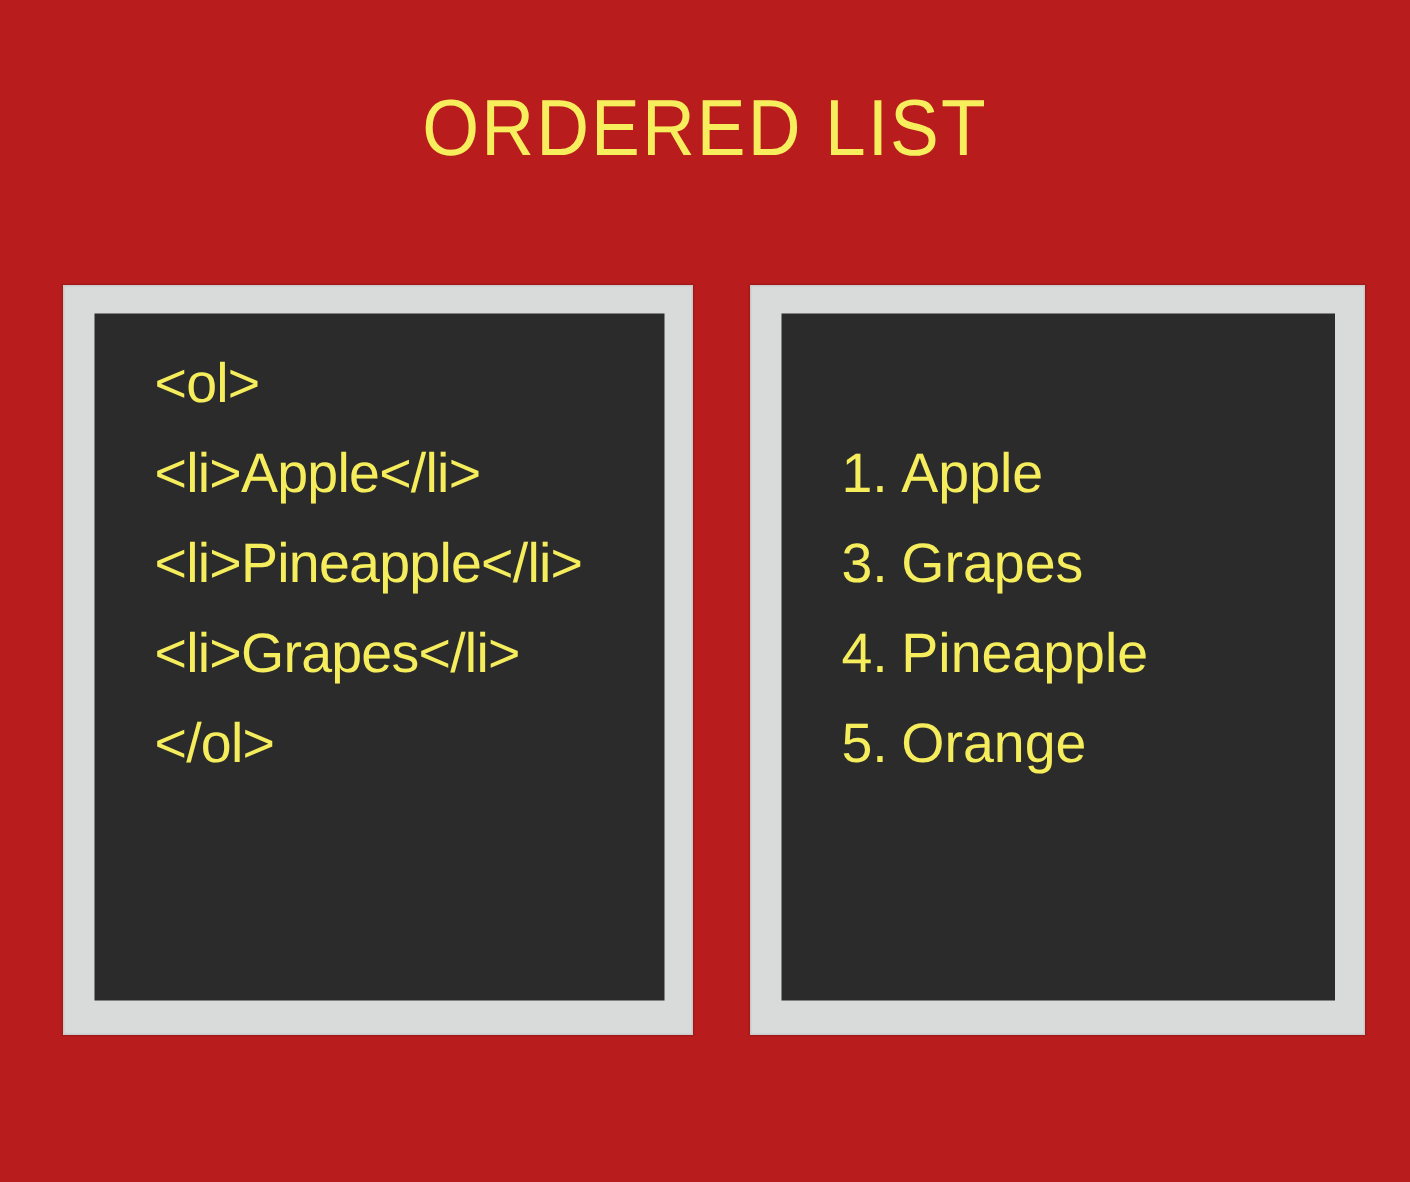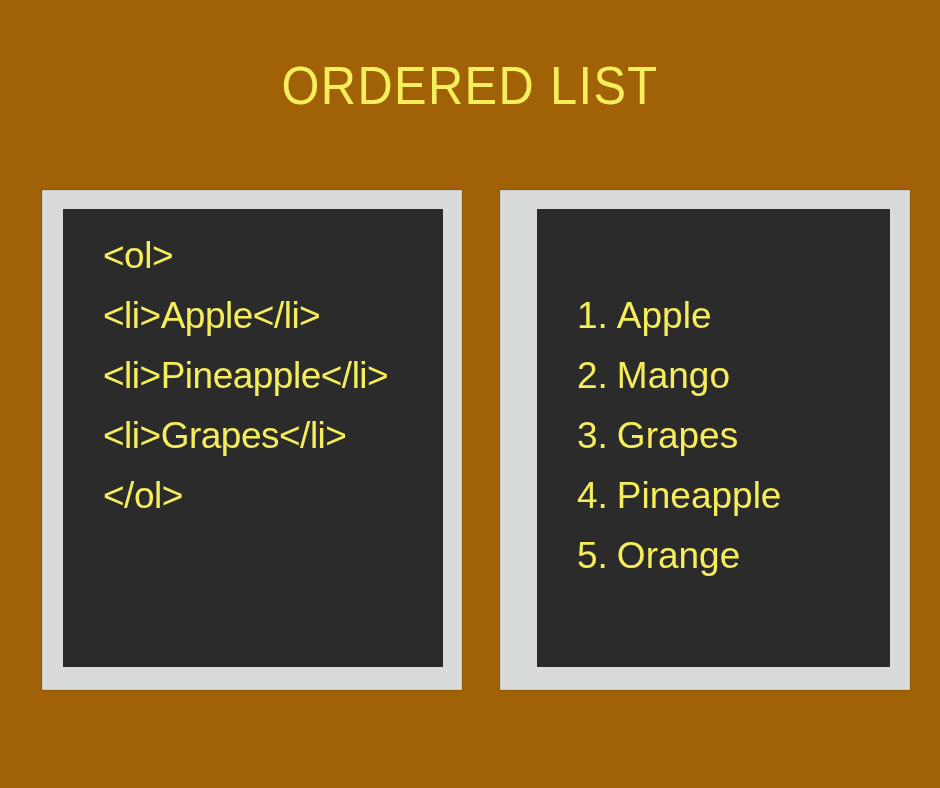--- a/index.html
+++ b/index.html
@@ -13,21 +13,21 @@
     width: 940px;
     height: 788px;
     overflow: hidden;
     font-family: "Liberation Sans", sans-serif;
   }
 
   .slide {
     position: relative;
     width: 940px;
     height: 788px;
-    background: #a16207;
+    background: #b91c1c;
   }
 
   
   .slide-title {
     position: absolute;
     left: 0;
     top: 56px;
     width: 940px;
     text-align: center;
     color: #f6ee5d;
@@ -71,21 +71,20 @@
     left: 500px;
     top: 190px;
     width: 410px;
     height: 500px;
   }
   #panel-output .panel-inner {
     left: 20px;
     top: 18px;
     right: 19px;
     bottom: 22px;
-    margin-left: 16px;
   }
 
   
   .code-block {
     position: absolute;
     left: 40px;
     top: 17px;
     right: 4px;
   }
   .code-line {
@@ -136,23 +135,20 @@
     </div>
   </div>
 
   <div class="panel" id="panel-output">
     <div class="panel-inner">
       <div class="list-block">
         <div class="list-line">
           <span class="marker">1.</span><span class="text">Apple</span>
         </div>
         <div class="list-line">
-          <span class="marker">2.</span><span class="text">Mango</span>
-        </div>
-        <div class="list-line">
           <span class="marker">3.</span><span class="text">Grapes</span>
         </div>
         <div class="list-line">
           <span class="marker">4.</span><span class="text">Pineapple</span>
         </div>
         <div class="list-line">
           <span class="marker">5.</span><span class="text">Orange</span>
         </div>
       </div>
     </div>

